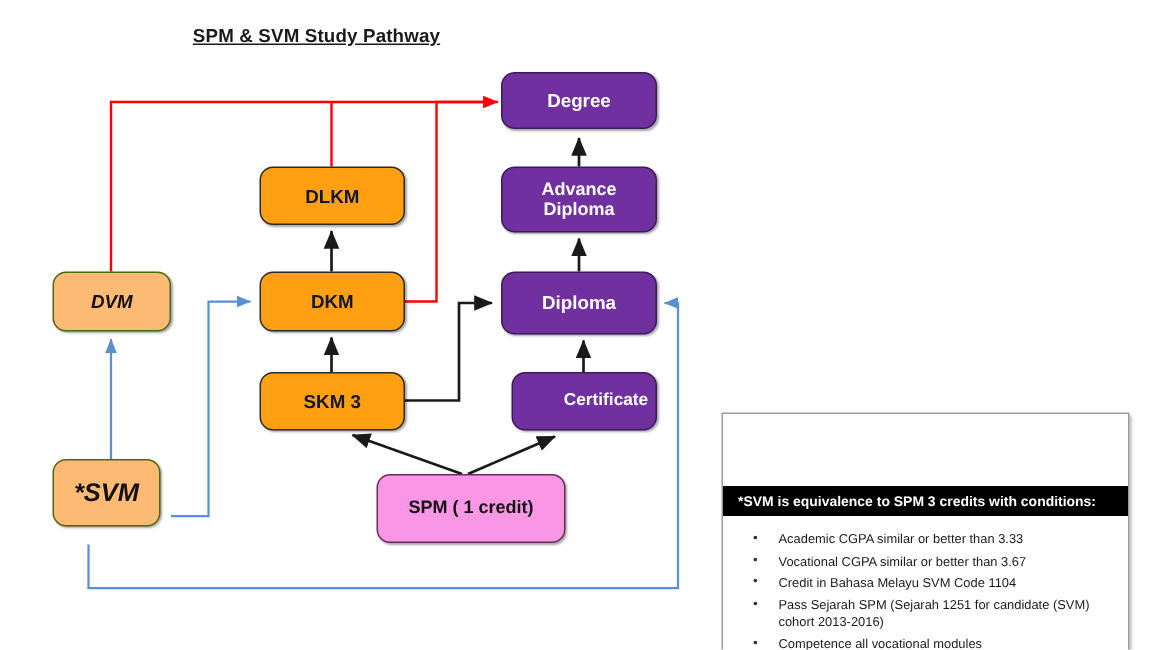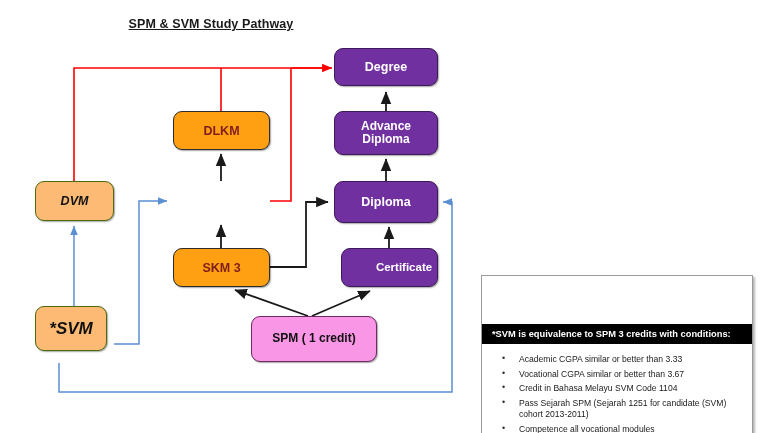--- a/index.html
+++ b/index.html
@@ -52,21 +52,21 @@
     box-shadow: 1px 1px 1.5px rgba(0,0,0,0.35);
     z-index: 5;
   }
   .node.purple {
     background: #7030A0;
     color: #ffffff;
     border-color: #3d1a58;
   }
   .node.orange {
     background: #FFA013;
-    color: #7f1d1d;
+    color: #0f172a;
     border-color: #2b2b2b;
   }
   .node.green {
     background: #fdba74;
     color: #111111;
     border-color: #4e6b0c;
     font-style: italic;
   }
   .node.pink {
     background: #FA96E6;
@@ -200,33 +200,34 @@
 
   <div class="node purple" style="left:334px; top:111px; width:104px; height:44px; font-size:12px; white-space:pre-line;">Advance
 Diploma</div>
 
   <div class="node purple" style="left:334px; top:181px; width:104px; height:42px; font-size:12.5px;">Diploma</div>
 
   <div class="node purple" style="left:341px; top:248px; width:97px; height:39px; font-size:11.5px;padding-left:29px;">Certificate</div>
 
   <div class="node orange" style="left:173px; top:111px; width:97px; height:39px; font-size:12.5px;">DLKM</div>
 
+  <div class="node orange" style="left:173px; top:181px; width:97px; height:40px; font-size:12.5px;">DKM</div>
 
   <div class="node orange" style="left:173px; top:248px; width:97px; height:39px; font-size:12.5px;">SKM 3</div>
 
   <div class="node green" style="left:35px; top:181px; width:79px; height:40px; font-size:12.5px;">DVM</div>
 
   <div class="node green" style="left:35px; top:306px; width:72px; height:45px; font-size:17px;">*SVM</div>
 
   <div class="node pink" style="left:251px; top:316px; width:126px; height:46px; font-size:12px;">SPM ( 1 credit)</div>
 
   <div id="legend">
     <div id="legend-header">*SVM is equivalence to SPM 3 credits with conditions:</div>
     <ul id="legend-list">
       <li>Academic CGPA similar or better than 3.33</li>
       <li>Vocational CGPA similar or better than 3.67</li>
       <li>Credit in Bahasa Melayu SVM Code 1104</li>
-      <li>Pass Sejarah SPM (Sejarah 1251 for candidate (SVM) cohort 2013-2011)</li>
+      <li>Pass Sejarah SPM (Sejarah 1251 for candidate (SVM) cohort 2013-2016)</li>
       <li>Competence all vocational modules</li>
     </ul>
   </div>
 
 </div>
 
 </body></html>

